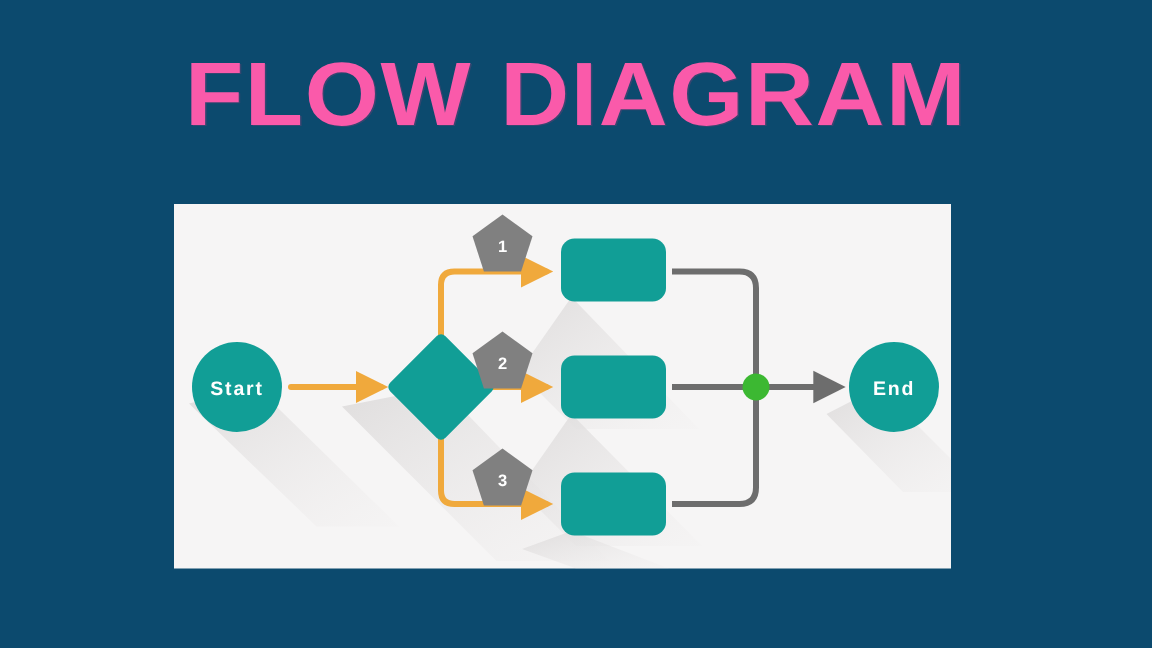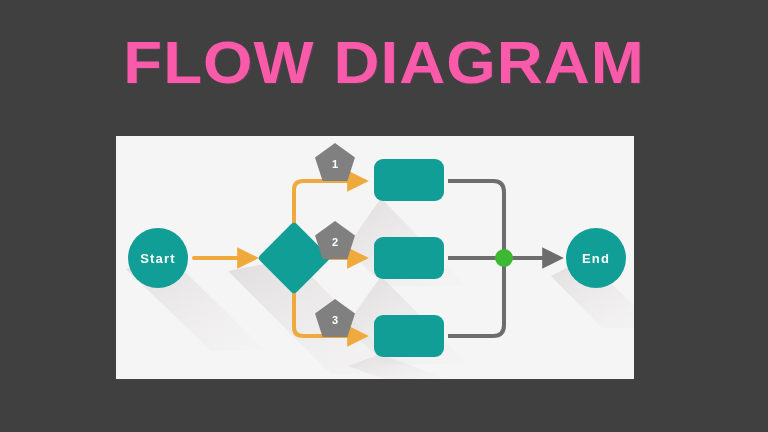--- a/index.html
+++ b/index.html
@@ -11,21 +11,21 @@
     width: 768px;
     height: 432px;
     overflow: hidden;
     font-family: "Liberation Sans", sans-serif;
     background: #a8fcd8;
   }
   #page {
     position: relative;
     width: 768px;
     height: 432px;
-    background: #404040;
+    background: #0c4a6e;
   }
   #title {
     position: absolute;
     left: 0;
     top: 30px;
     width: 768px;
     text-align: center;
     font-family: "Liberation Sans", sans-serif;
     font-weight: bold;
     font-size: 60px;

